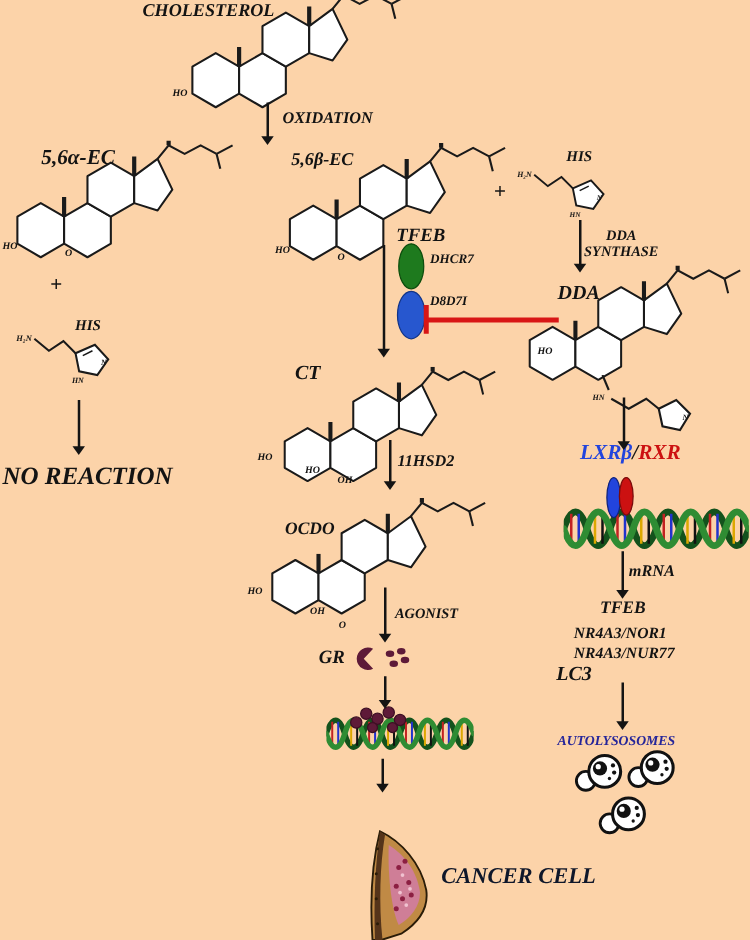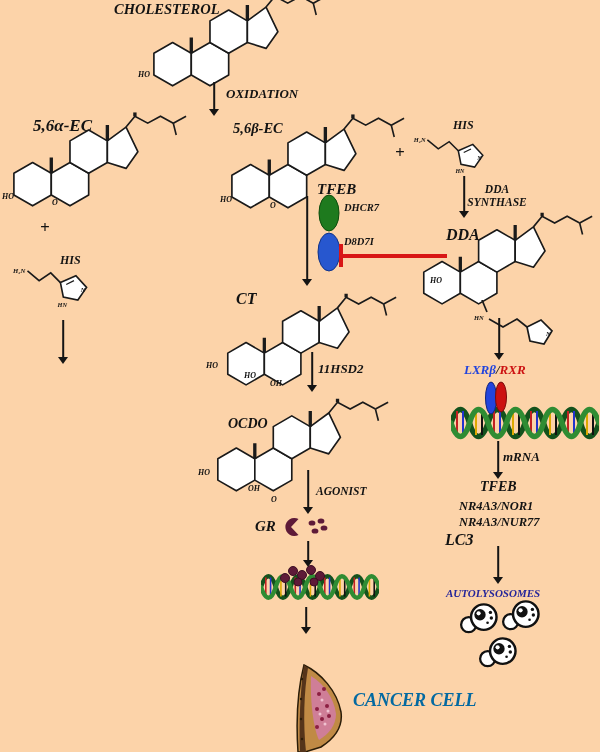--- a/index.html
+++ b/index.html
@@ -96,20 +96,21 @@
   <div class="lbl" style="left:60px;top:254px;font-size:12px">HIS</div>
   <svg class="abs" style="left:12px;top:258px;width:92px;height:54px" viewBox="0 0 95 55">
     <text x="1" y="15" font-size="7">H₂N</text>
     <path d="M16,13 L28,23 L40,15 L50,25" fill="none" stroke="#1a1a1a" stroke-width="1.7"></path>
     <polygon points="50,25 66,18 77,30 68,43 53,40" fill="#fff" stroke="#1a1a1a" stroke-width="1.7"></polygon>
     <path d="M56,27 L64,23" fill="none" stroke="#1a1a1a" stroke-width="1.3"></path>
     <text x="71" y="35" font-size="6.5">N</text>
     <text x="47" y="50" font-size="6.5">HN</text>
   </svg>
   <div class="arr" style="left:57px;top:320px;height:44px"></div>
+  <div class="lbl" style="left:2px;top:370px;font-size:20px">NO REACTION</div>
 
   <div class="lbl" style="left:233px;top:120px;font-size:14.5px">5,6β-EC</div>
   <svg class="abs" style="left:226px;top:114px;width:182px;height:101px" viewBox="0 0 185 102">
       <use href="#steroid"></use>
     </svg>
   <span class="chem" style="left:220px;top:195px">HO</span>
   <span class="chem" style="left:270px;top:201px">O</span>
 
   <div class="lbl" style="left:317px;top:181px;font-size:15px">TFEB</div>
   <div class="arr" style="left:301px;top:196px;height:90px"></div>
@@ -192,21 +193,21 @@
         <circle cx="28" cy="63" r="2"></circle>
       </g>
     <g fill="#f0c2d0">
         <circle cx="33" cy="36" r="1.5"></circle>
         <circle cx="39" cy="47" r="1.5"></circle>
         <circle cx="31" cy="50" r="1.5"></circle>
         <circle cx="36" cy="60" r="1.5"></circle>
       </g>
   </svg>
 
-  <div class="lbl" style="left:353px;top:690px;font-size:18px;color:#0369a1">
+  <div class="lbl" style="left:353px;top:690px;font-size:18px;color:#0f172a">
     <div>CANCER CELL</div>
   </div>
 
   <div class="lbl" style="left:395px;top:143px;font-size:17px">+</div>
   <div class="lbl" style="left:453px;top:119px;font-size:12px">HIS</div>
   <svg class="abs" style="left:410px;top:128px;width:92px;height:50px" viewBox="0 0 95 55">
     <text x="1" y="15" font-size="7">H₂N</text>
     <path d="M16,13 L28,23 L40,15 L50,25" fill="none" stroke="#1a1a1a" stroke-width="1.7"></path>
     <polygon points="50,25 66,18 77,30 68,43 53,40" fill="#fff" stroke="#1a1a1a" stroke-width="1.7"></polygon>
     <path d="M56,27 L64,23" fill="none" stroke="#1a1a1a" stroke-width="1.3"></path>
@@ -228,21 +229,21 @@
   <svg class="abs" style="left:474px;top:300px;width:85px;height:52px" viewBox="0 0 85 52">
     <path d="M8,0 L13,12" fill="none" stroke="#1a1a1a" stroke-width="1.7"></path>
     <text x="0" y="20" font-size="6.5">HN</text>
     <path d="M15,19 L29,27 L43,19 L53,27" fill="none" stroke="#1a1a1a" stroke-width="1.7"></path>
     <polygon points="53,27 67,20 78,31 70,44 56,41" fill="#fff" stroke="#1a1a1a" stroke-width="1.7"></polygon>
     <text x="72" y="36" font-size="6.5">N</text>
   </svg>
 
   <div class="arr" style="left:493px;top:318px;height:42px"></div>
 
-  <div class="lbl" style="left:464px;top:363px;font-size:13px">
+  <div class="lbl" style="left:464px;top:352px;font-size:17px">
     <span style="color:#2244dd">LXRβ</span><span style="color:#131313">/</span><span style="color:#cc1111">RXR</span>
   </div>
   <svg class="abs" style="left:451px;top:403px;width:148px;height:40px" viewBox="0 0 148 40">
       <use href="#dna"></use>
     </svg>
   <svg class="abs" style="left:482px;top:380px;width:28px;height:36px;z-index:2" viewBox="0 0 28 36">
     <ellipse cx="9" cy="18" rx="5.5" ry="16" fill="#2244dd" stroke="#10227a"></ellipse>
     <ellipse cx="19" cy="17" rx="5.5" ry="15" fill="#cc1111" stroke="#7a0b0b"></ellipse>
   </svg>
 

